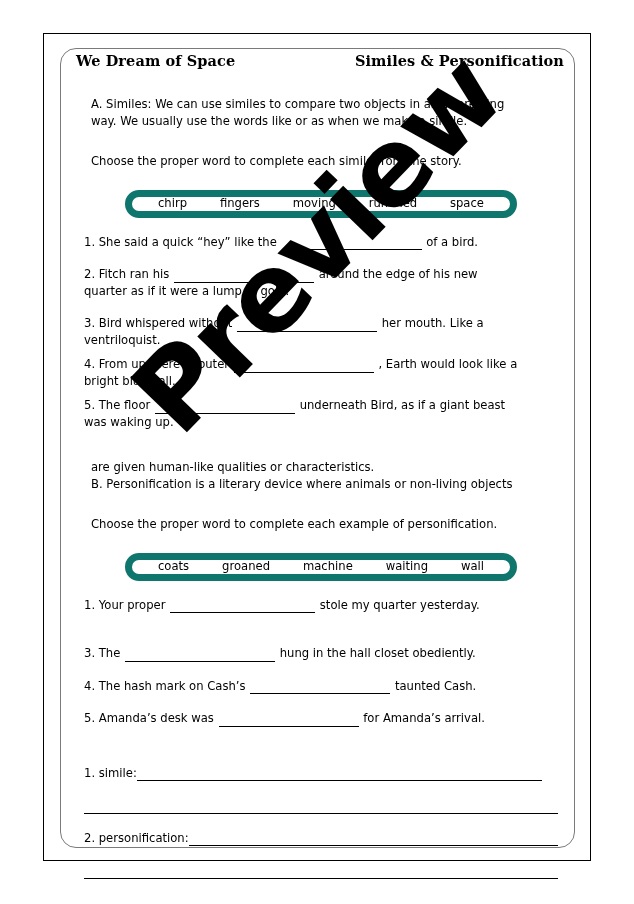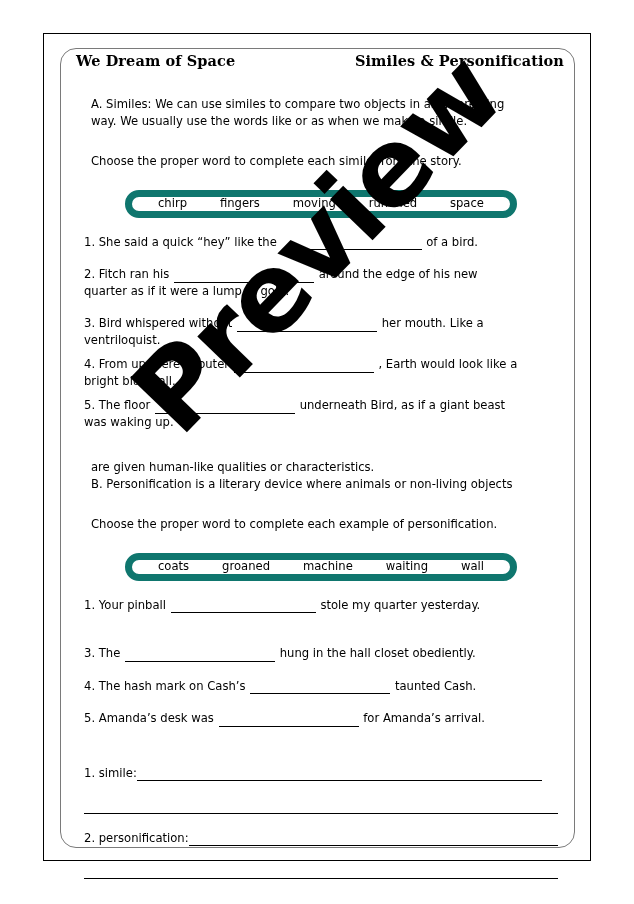--- a/index.html
+++ b/index.html
@@ -269,21 +269,21 @@
         <span class="wb-word">machine</span>
         <span class="wb-word">waiting</span>
         <span class="wb-word">wall</span>
       </div>
     </div>
 
     <div class="gap-16"></div>
 
     <div class="qitem">
       <span>1.</span>
-      <span>Your pinball</span>
+      <span>Your proper</span>
       <span class="blank bl-145"></span>
       <span>stole my quarter yesterday.</span>
     </div>
 
     <div class="gap-16"></div>
 
 
     <div class="gap-16"></div>
 
     <div class="qitem">

